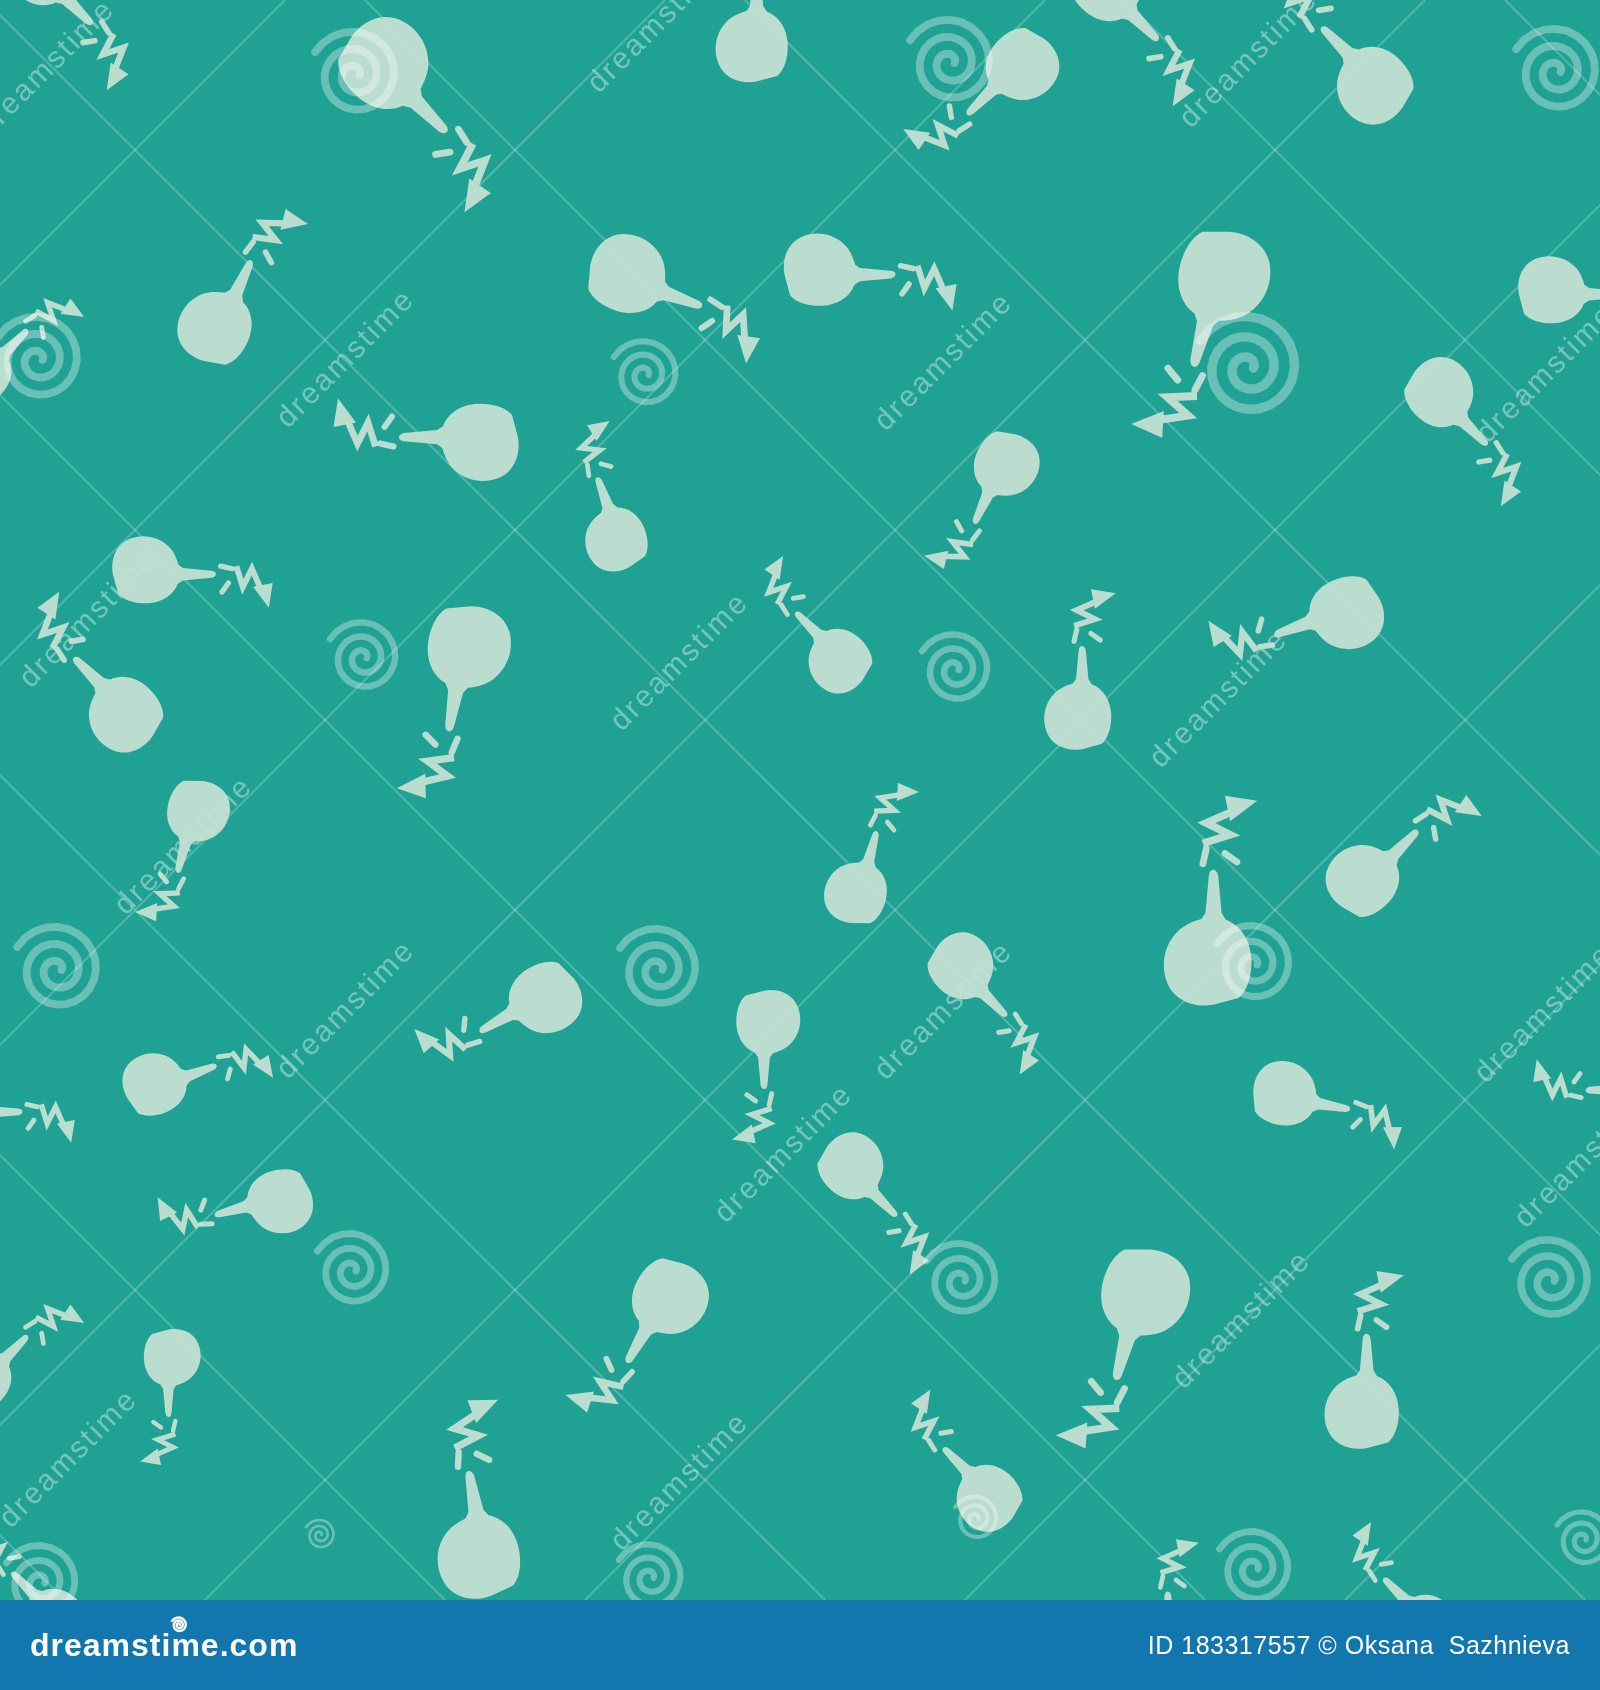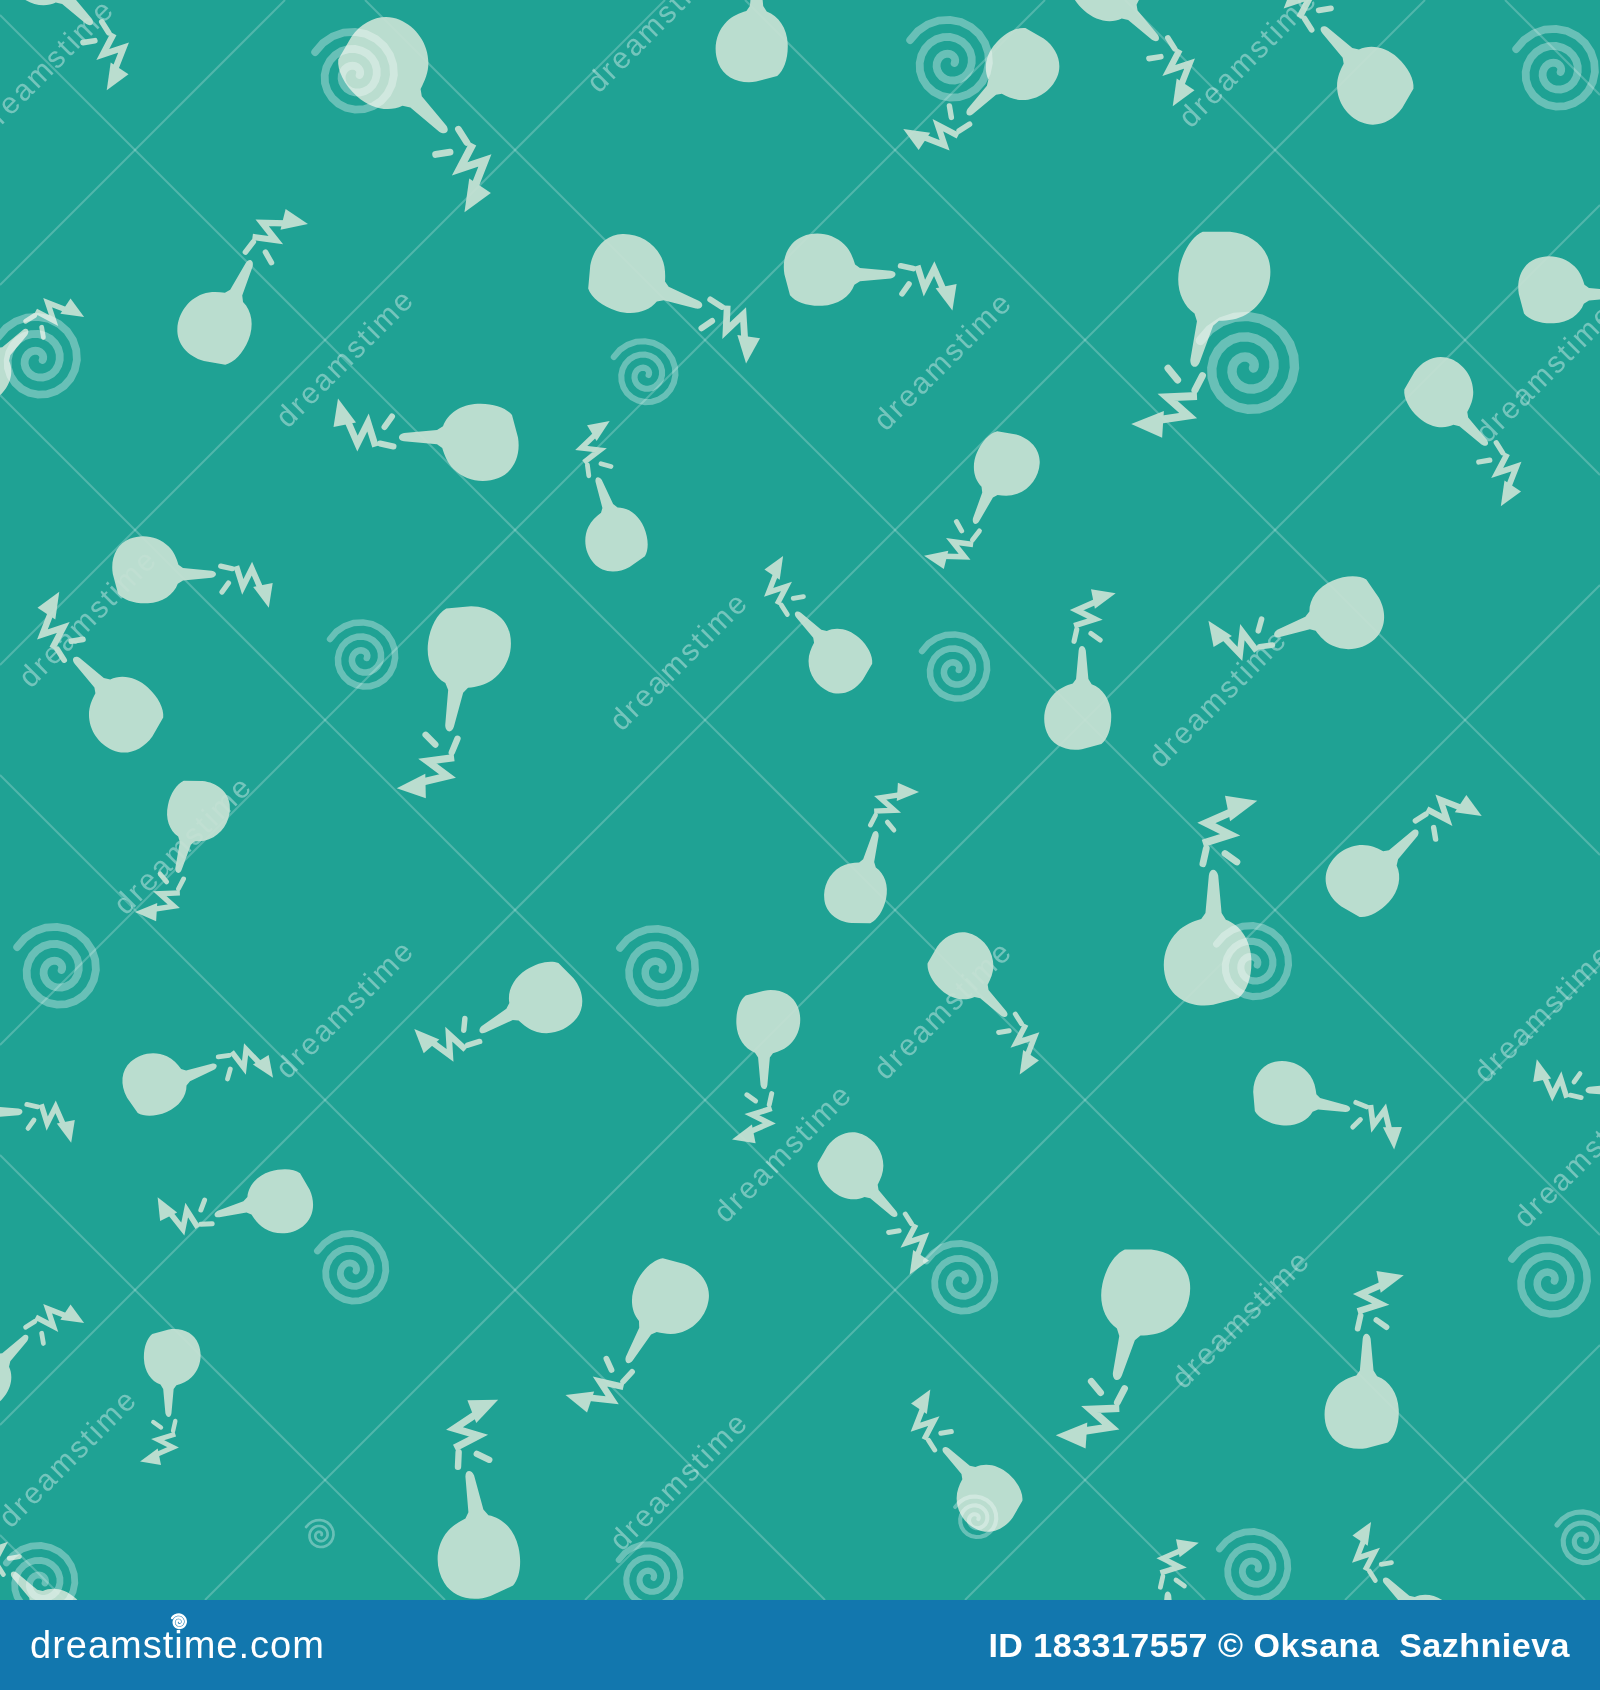--- a/index.html
+++ b/index.html
@@ -23,23 +23,23 @@
   #hand-gesture .strk{stroke:var(--icon-color,#C6E2D4);fill:none;}
   .footer{
     position:absolute;left:0;bottom:0;
     width:1600px;height:90px;
     background:var(--footer-bg,#1277AE);
     display:flex;align-items:center;justify-content:space-between;
     box-sizing:border-box;
     padding:0 30px;
     color:#fff;
   }
-  .logo{position:relative;font-size:38px;font-weight:400;letter-spacing:1px;}
+  .logo{position:relative;font-size:32px;font-weight:700;letter-spacing:1px;}
   .logo-spiral{position:absolute;left:137px;top:-14px;width:24px;height:24px;}
-  .credit{font-size:34px;font-weight:700;letter-spacing:.5px;white-space:pre;}
+  .credit{font-size:25px;font-weight:400;letter-spacing:.5px;white-space:pre;}
 </style>
 </head>
 <body>
 
 <div id="stage">
 
   <svg id="pattern-svg" width="1600" height="1600" viewBox="0 0 1600 1600">
     <defs>
 
       <g id="hand-gesture">

